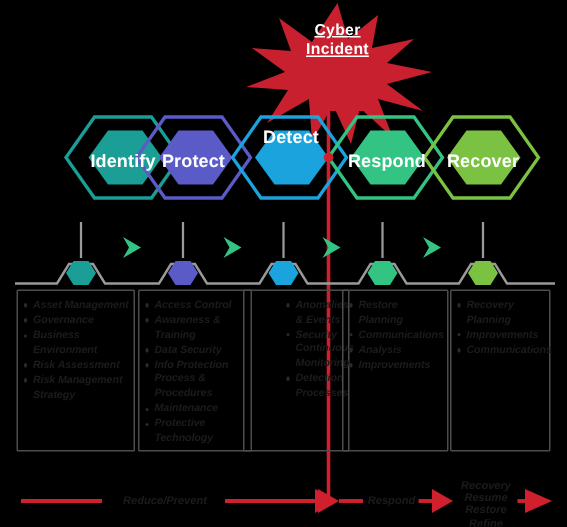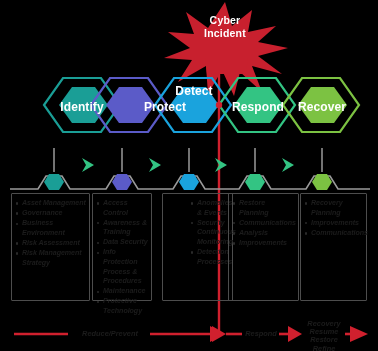--- a/index.html
+++ b/index.html
@@ -1,20 +1,20 @@
 <!DOCTYPE html>
 <html><head>
 <meta charset="utf-8">
 <style>
   html,body{margin:0;padding:0;background:#000;}
   body{width:378px;height:351px;position:relative;overflow:hidden;
        font-family:"Liberation Sans","DejaVu Sans",sans-serif;}
   #stage{position:absolute;inset:0;width:378px;height:351px;}
   .burst-label{position:absolute;left:188px;top:14px;width:74px;text-align:center;
-      color:#fff;font-size:10.5px;font-weight:bold;line-height:12.5px;letter-spacing:.2px;}
+      color:#fff;font-size:10.5px;font-weight:bold;line-height:12.5px;letter-spacing:.2px;text-decoration:underline;}
   .hex-label{position:absolute;color:#fff;font-weight:bold;font-size:12px;
       text-align:center;width:76px;letter-spacing:.1px;}
   .col{position:absolute;top:193px;height:108px;box-sizing:border-box;
       border:1.3px solid #4d4d4d;border-radius:1px;padding:5px 3px 0 4px;}
   .col ul{margin:0;padding:0;list-style:none;}
   .col li{color:#1c1c1c;font-style:italic;font-weight:bold;font-size:7.1px;
       line-height:9.6px;position:relative;padding-left:6px;margin-bottom:.5px;
       letter-spacing:-0.05px;}
   .col li:before{content:"";position:absolute;left:0;top:3.4px;width:2.4px;height:2.4px;
       background:#2a2a2a;border-radius:50%;}
@@ -101,35 +101,35 @@
       <polygon points="212,326 226,334 212,342" fill="#d0202e"></polygon>
     </g>
   </svg>
 
   <div class="burst-label">
     <div>Cyber</div>
     <div>Incident</div>
   </div>
 
   <div class="hex-label" style="left:44px;top:100px;">Identify</div>
-  <div class="hex-label" style="left:91px;top:100px;padding-left:36px;">Protect</div>
+  <div class="hex-label" style="left:91px;top:100px;">Protect</div>
   <div class="hex-label" style="left:156px;top:84px;">Detect</div>
   <div class="hex-label" style="left:220px;top:100px;">Respond</div>
   <div class="hex-label" style="left:284px;top:100px;">Recover</div>
 
   <div class="col" style="left:11px;width:79px;">
       <ul>
         <li>Asset Management</li>
         <li>Governance</li>
         <li>Business Environment</li>
         <li>Risk Assessment</li>
         <li>Risk Management Strategy</li>
       </ul>
     </div>
-  <div class="col" style="left:92px;width:60px;">
+  <div class="col" style="left:92px;width:76px;">
       <ul>
         <li>Access Control</li>
         <li>Awareness &amp; Training</li>
         <li>Data Security</li>
         <li>Info Protection Process &amp; Procedures</li>
         <li>Maintenance</li>
         <li>Protective Technology</li>
       </ul>
     </div>
   <div class="col" style="left:162px;width:71px;padding-left:28px;">

